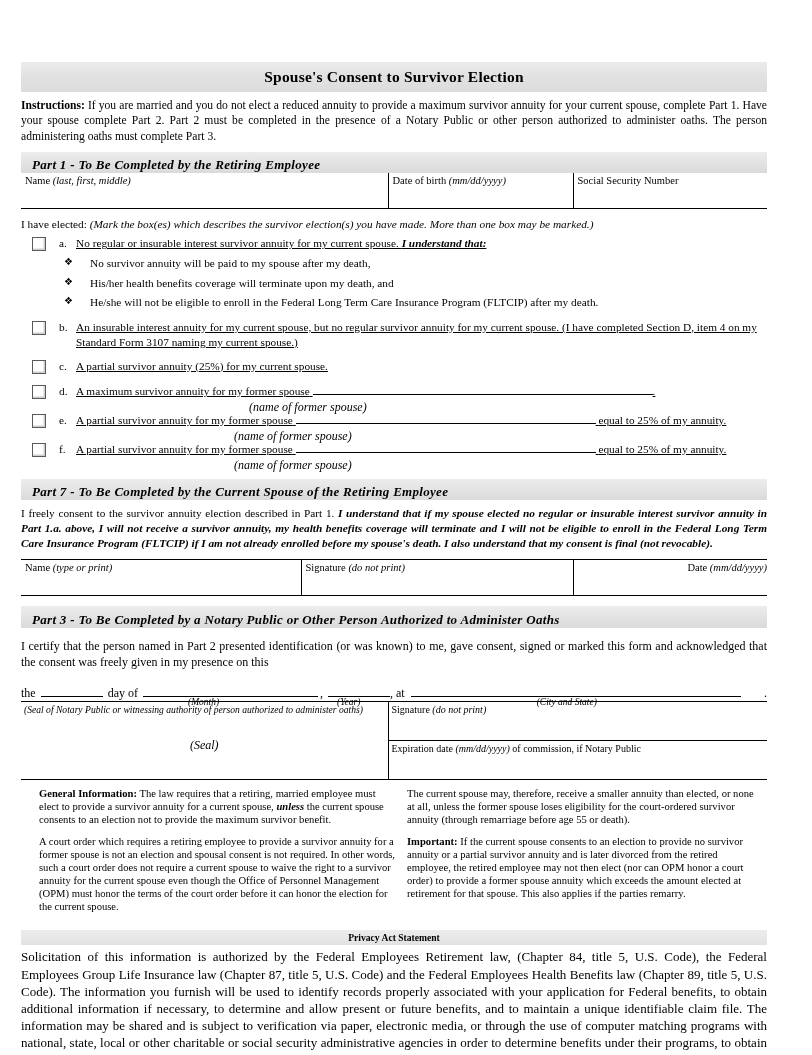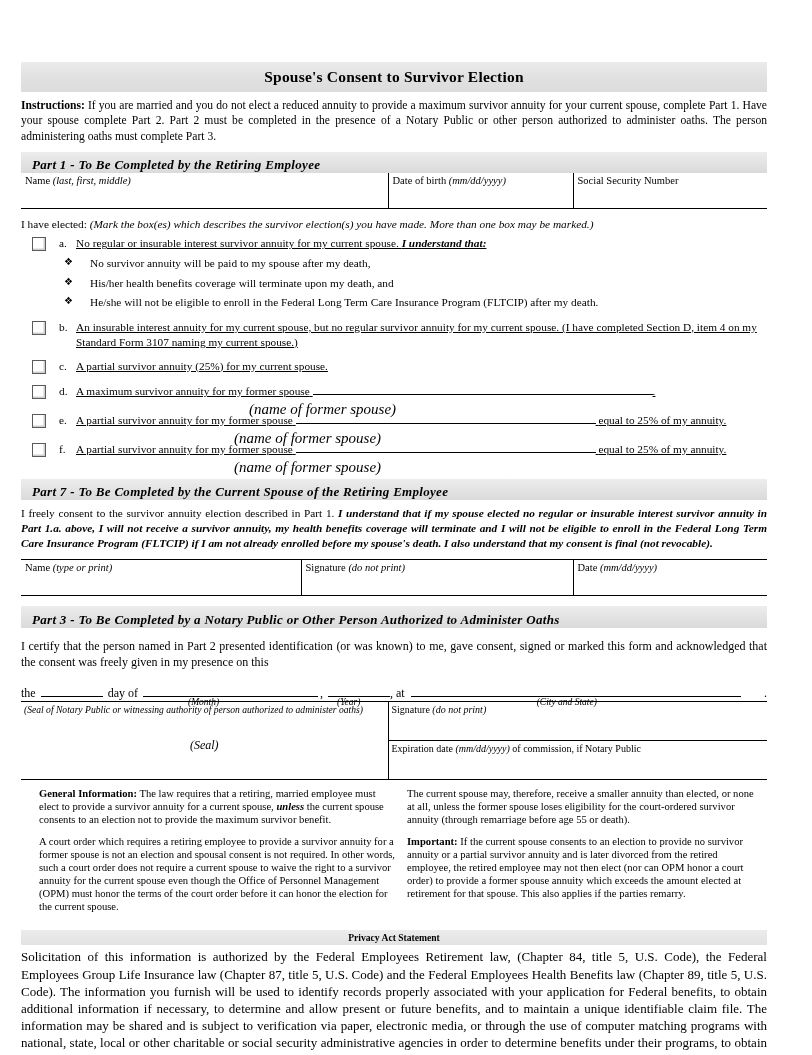--- a/index.html
+++ b/index.html
@@ -128,21 +128,21 @@
   .subbul .st { flex: 1 1 auto; line-height: 1.25; }
 
   
   .fill {
     display: inline-block;
     border-bottom: 1px solid #000;
     vertical-align: baseline;
     height: 11px;
   }
   .cap-wrap { position: relative; height: 11px; }
-  .cap-abs { position: absolute; font-size: 15px; font-style: italic; }
+  .cap-abs { position: absolute; font-size: 12px; font-style: italic; }
 
   
   .p2para {
     font-size: 11.3px;
     line-height: 1.35;
     text-align: justify;
     margin-top: 6px;
     margin-bottom: 7px;
   }
   .p2para i { font-style: italic; font-weight: bold; }
@@ -355,21 +355,21 @@
 
   <table class="ftable">
     <tbody>
         <tr>
       <td style="width:280px; border-top:1.3px solid #000;">
         <span class="lbl"><span>Name </span><i>(type or print)</i></span>
       </td>
       <td class="div" style="width:272px; border-top:1.3px solid #000;">
         <span class="lbl"><span>Signature </span><i>(do not print)</i></span>
       </td>
-      <td class="div" style="border-top:1.3px solid #000;">
+      <td class="div" style="border-top:1.3px solid #000;text-align:right;">
         <span class="lbl"><span>Date </span><i>(mm/dd/yyyy)</i></span>
       </td>
     </tr>
   </tbody>
     </table>
 
   <div class="part-band" style="margin-top:10px; height:22px;">
     <span class="pt">Part 3 - To Be Completed by a Notary Public or Other Person Authorized to Administer Oaths</span>
   </div>
 

